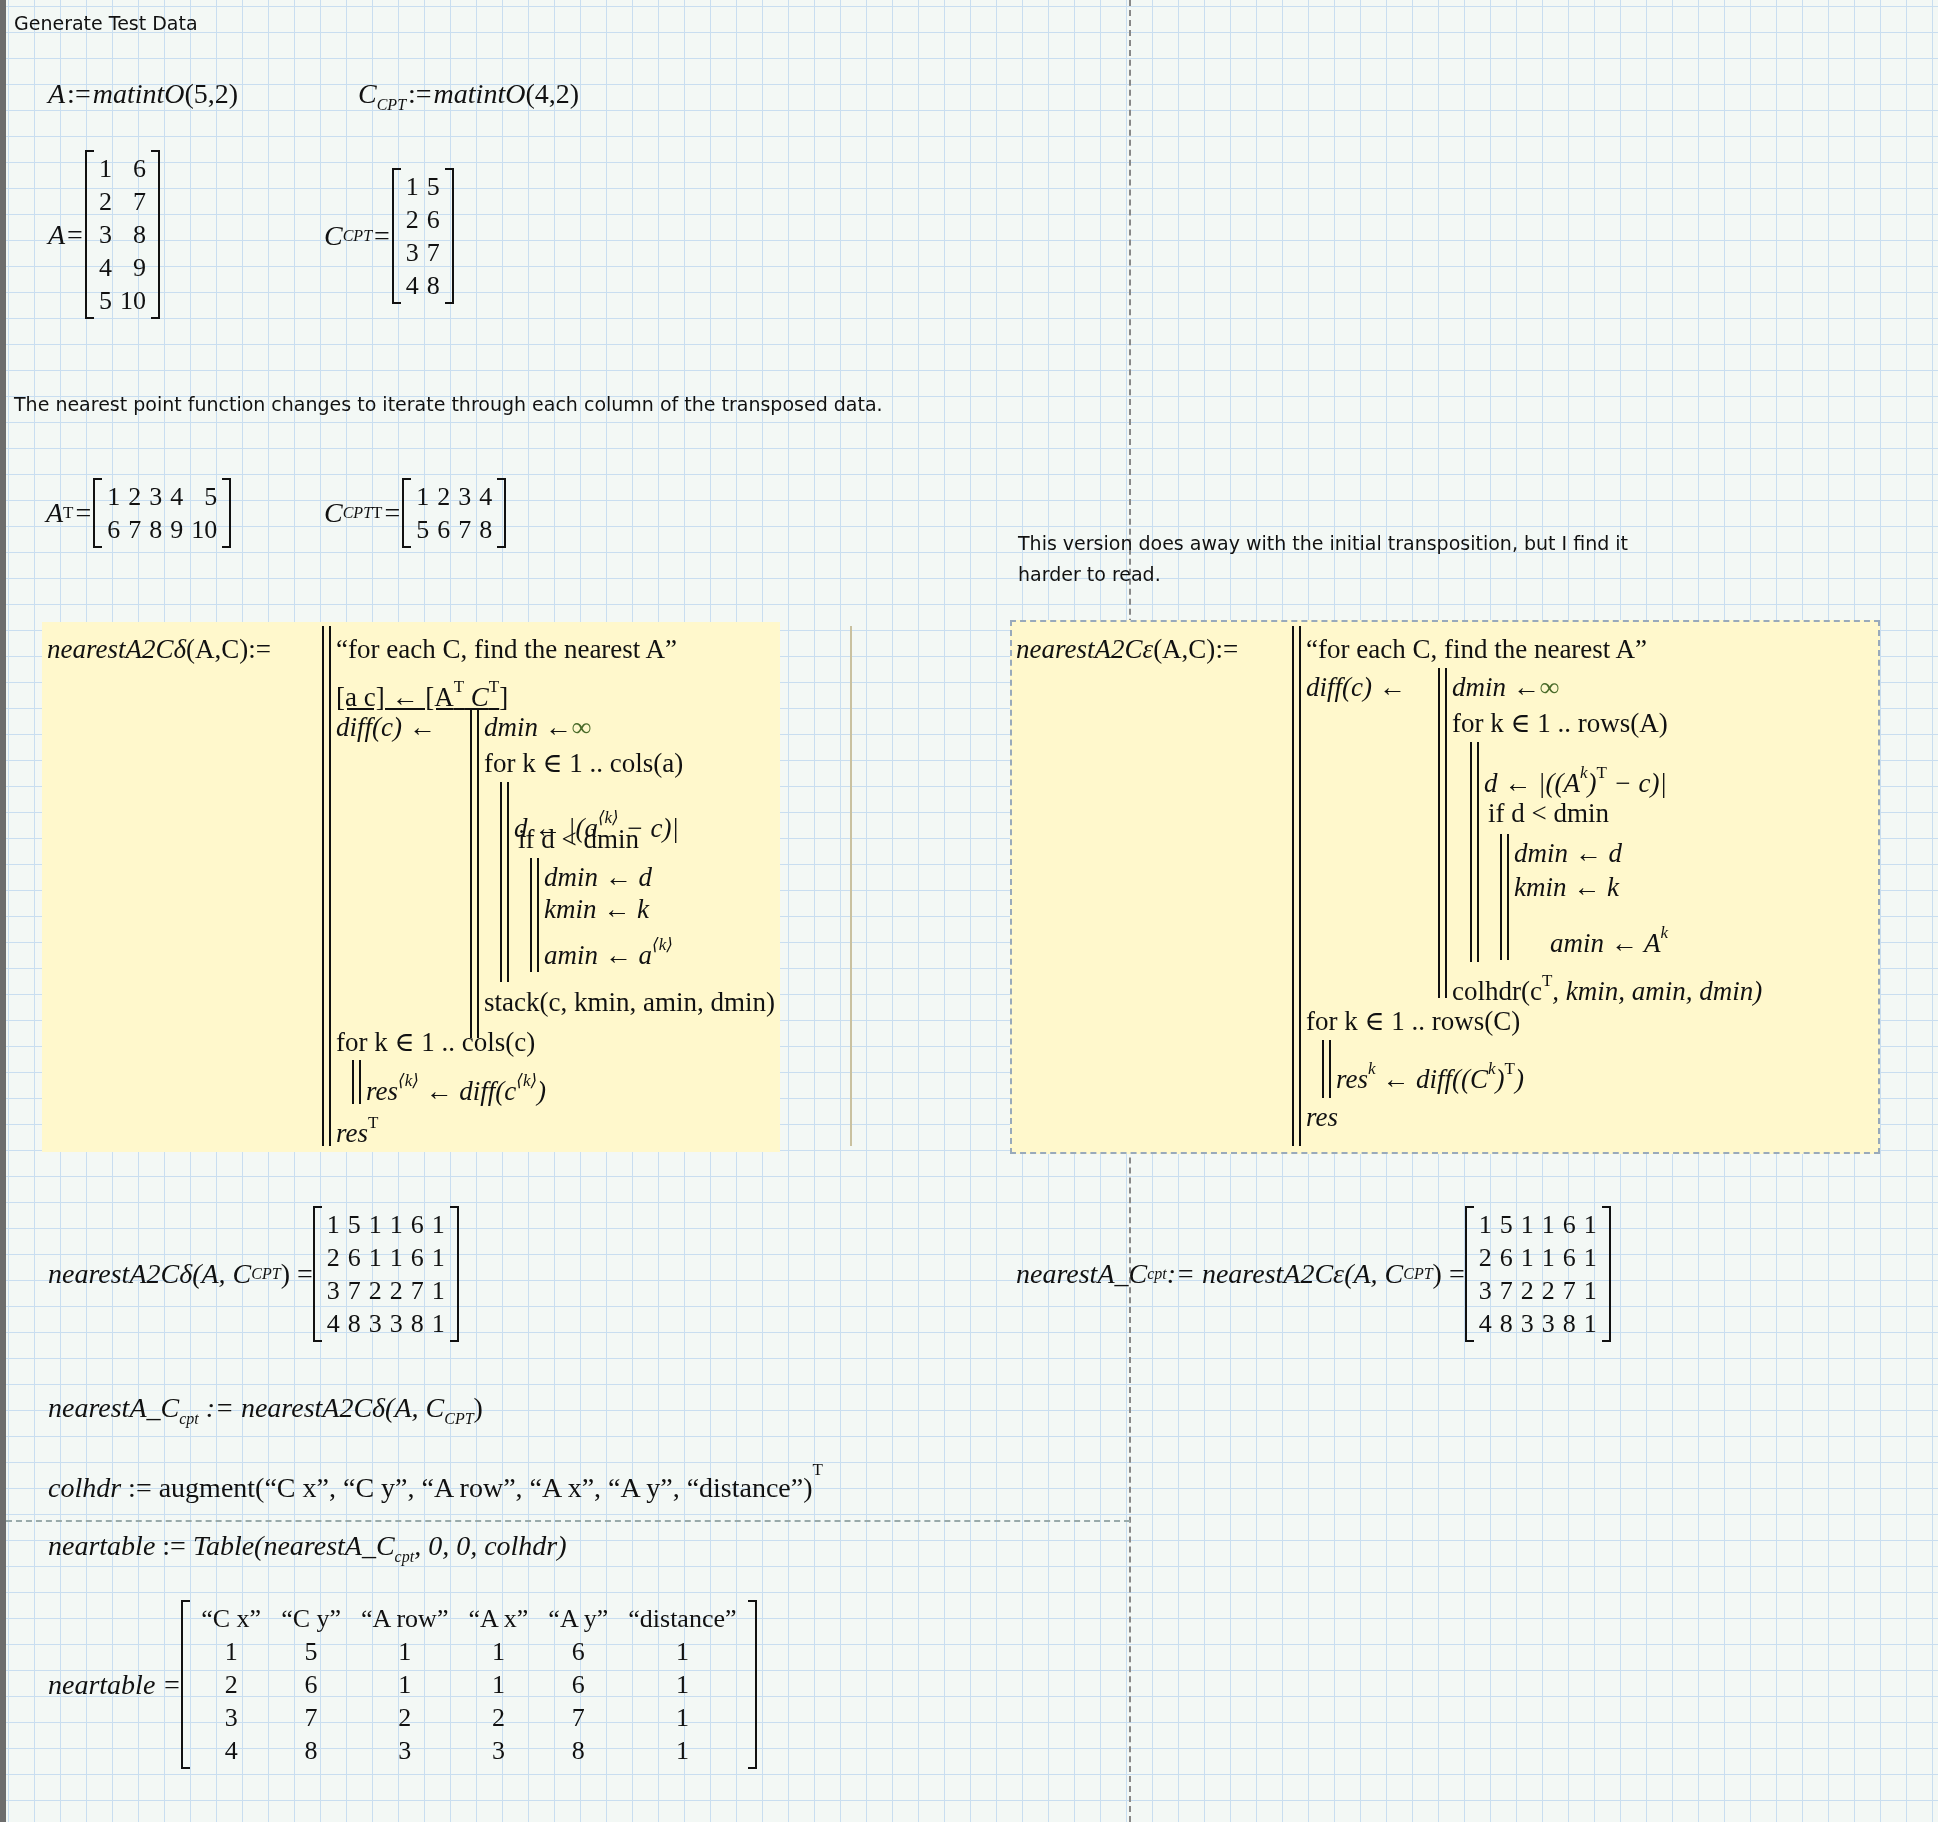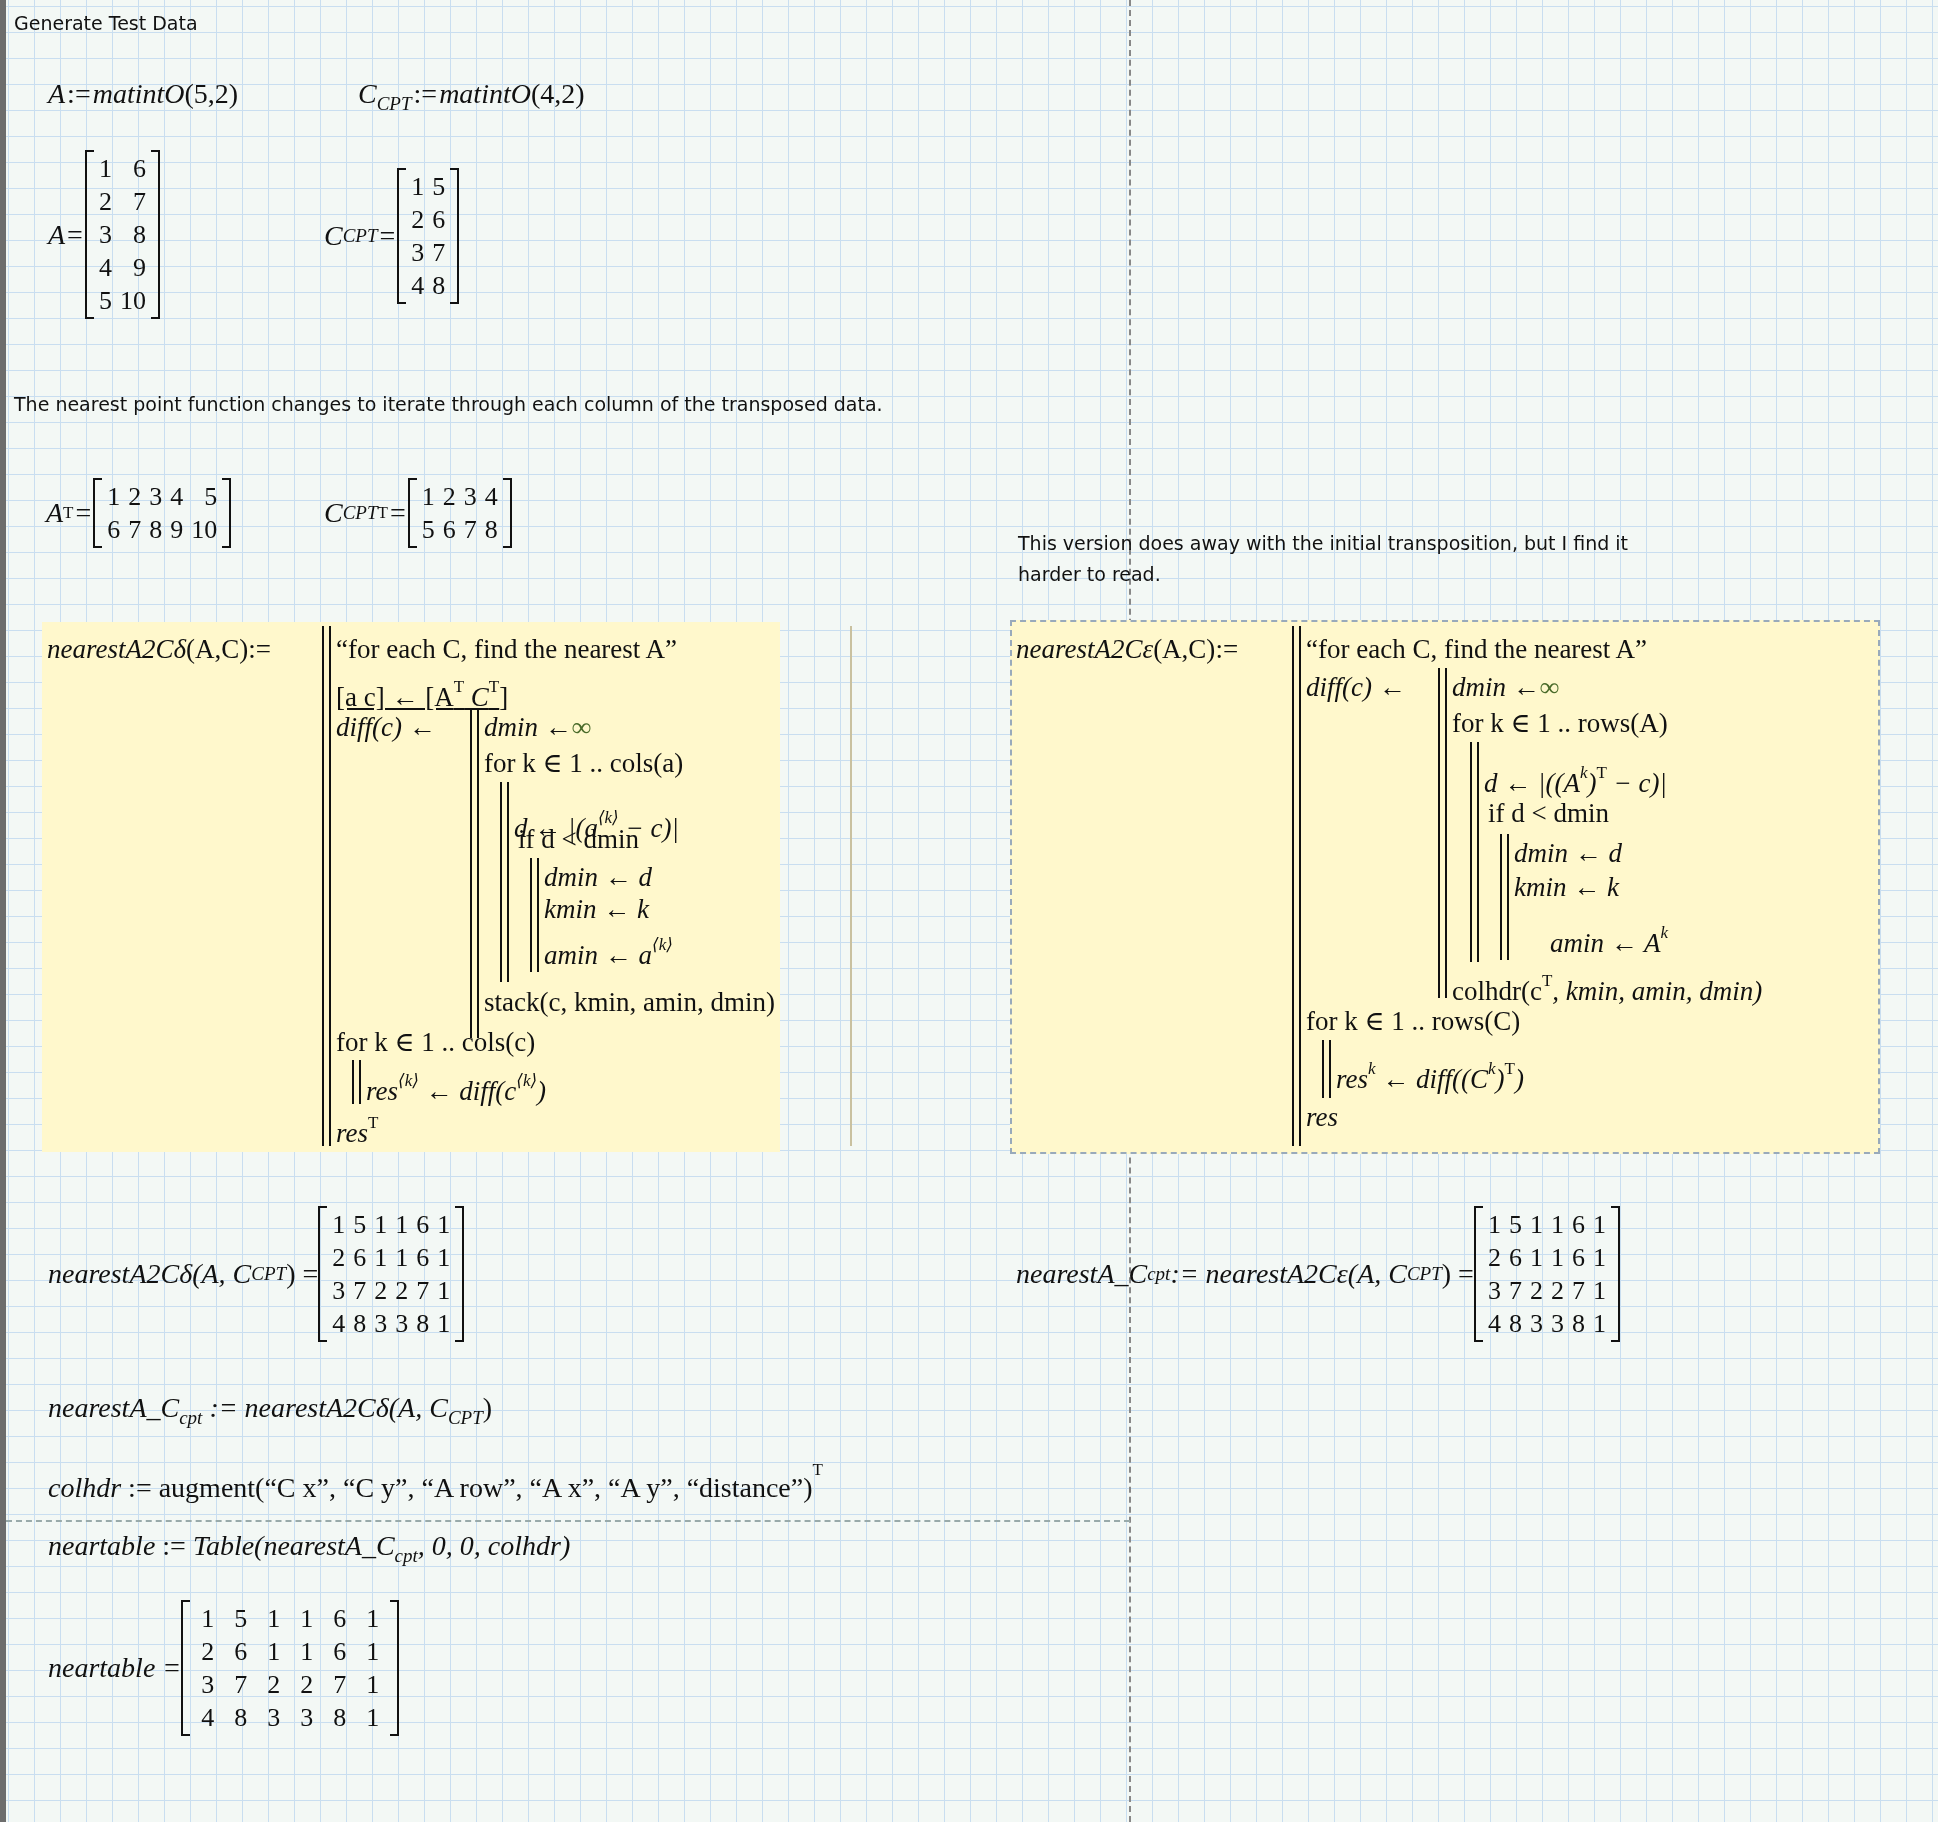--- a/index.html
+++ b/index.html
@@ -14,21 +14,21 @@
     font-family:"Liberation Serif", "DejaVu Serif", serif;
     color:#111;
   }
   .left-edge{position:absolute;left:0;top:0;width:6px;height:1822px;background:#6d6d6d;}
   .page-divider{position:absolute;left:1129px;top:0;width:0;height:1822px;border-left:2px dashed #888;}
   .hdivider{position:absolute;left:6px;top:1520px;width:1124px;height:0;border-top:2px dashed #9aa;}
   .region{position:absolute;white-space:nowrap;}
   .text{font-family:"DejaVu Sans","Liberation Sans",sans-serif;font-size:19px;color:#111;}
   .math{font-size:28px;}
   .it{font-style:italic;}
-  .sub{font-size:19px;vertical-align:-7px;font-style:italic;}
+  .sub{font-size:16px;vertical-align:-7px;font-style:italic;}
   .sup{font-size:17px;vertical-align:14px;}
   .op{padding:0 2px;}
   .matrix{display:inline-block;vertical-align:middle;border-left:2px solid #111;border-right:2px solid #111;position:relative;padding:2px 8px;}
   .matrix::before,.matrix::after{content:"";position:absolute;width:7px;top:0;bottom:0;border-top:2px solid #111;border-bottom:2px solid #111;}
   .matrix::before{left:0;}
   .matrix::after{right:0;}
   .matrix table{border-collapse:collapse;}
   .matrix td{padding:0 4px;text-align:right;font-size:26px;line-height:33px;}
   .eq-line{display:flex;align-items:center;}
   .prog-box{position:absolute;background:#fff8cc;}
@@ -315,20 +315,28 @@
 
 <div class="region math" style="left:48px;top:1530px;">
   <span class="it">neartable</span><span> := </span><span class="it">Table</span><span class="it">(nearestA_C</span><span class="sub">cpt</span><span class="it">, 0, 0, colhdr)</span>
 </div>
 
 <div class="region math eq-line" style="left:48px;top:1600px;">
   <span class="it">neartable =</span>
   <span class="matrix tbl">
       <table>
     <tbody>
+          <tr>
+            <td>“C x”</td>
+            <td>“C y”</td>
+            <td>“A row”</td>
+            <td>“A x”</td>
+            <td>“A y”</td>
+            <td>“distance”</td>
+          </tr>
     <tr>
             <td>1</td>
             <td>5</td>
             <td>1</td>
             <td>1</td>
             <td>6</td>
             <td>1</td>
           </tr>
     <tr>
             <td>2</td>

